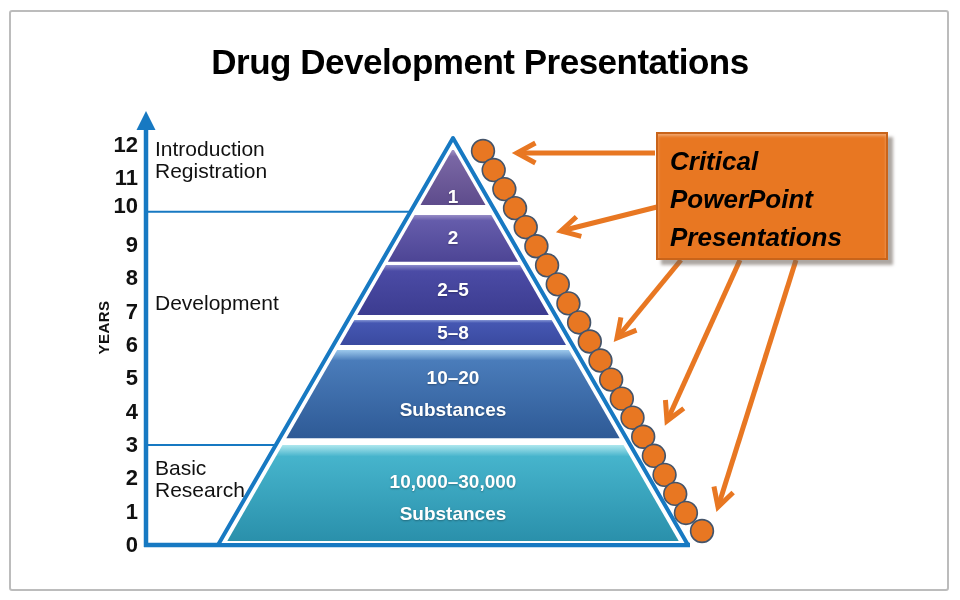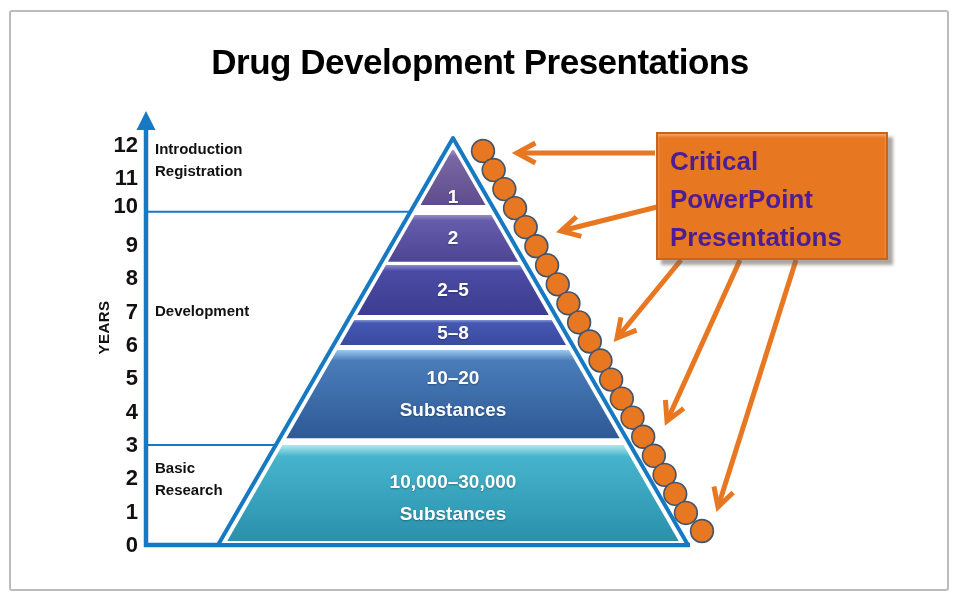--- a/index.html
+++ b/index.html
@@ -19,21 +19,21 @@
   .years-label {
     position:absolute; left:61px; top:319px; width:84px; text-align:center;
     font-size:15px; font-weight:bold; color:#111; letter-spacing:0.5px;
     transform:rotate(-90deg);
   }
   .tick {
     position:absolute; width:34px; left:104px; text-align:right;
     font-size:22px; font-weight:bold; color:#111; line-height:22px;
   }
   .stage {
-    position:absolute; left:155px; font-size:15px; font-weight:bold;
+    position:absolute; left:155px; font-size:21px; font-weight:normal;
     color:#111; line-height:22px; white-space:nowrap;
   }
   .seg-label {
     position:absolute; left:303px; width:300px; text-align:center;
     color:#ffffff; font-weight:bold; font-size:19px; line-height:32px;
     text-shadow:0 1px 2px rgba(0,0,0,0.3);
   }
   .callout {
     position:absolute; left:656px; top:132px; width:232px; height:128px;
     box-sizing:border-box; padding:8px 8px 8px 12px;
@@ -144,21 +144,21 @@
       <div class="tick" style="top: 234.003px;">9</div>
       <div class="tick" style="top: 195px;">10</div>
       <div class="tick" style="top: 167.337px;">11</div>
       <div class="tick" style="top: 134.004px;">12</div>
     </div>
 
   <div class="stage" style="top:138px">
     <div>Introduction</div>
     <div>Registration</div>
   </div>
-  <div class="stage" style="top:300px">
+  <div class="stage" style="top:292px">
     <div>Development</div>
   </div>
   <div class="stage" style="top:457px">
     <div>Basic</div>
     <div>Research</div>
   </div>
 
   <div id="seg-labels">
       <div class="seg-label" style="top: 180.504px;">
         <div>1</div>
@@ -175,18 +175,18 @@
       <div class="seg-label" style="top: 362.168px;">
         <div>10–20</div>
         <div>Substances</div>
       </div>
       <div class="seg-label" style="top: 466.001px;">
         <div>10,000–30,000</div>
         <div>Substances</div>
       </div>
     </div>
 
-  <div class="callout" id="callout" style="background: rgb(232, 119, 34); border-color: rgb(201, 100, 26); color: #4c1d95;">
+  <div class="callout" id="callout" style="background: rgb(232, 119, 34); border-color: rgb(201, 100, 26); color: #000000; font-style: italic;">
     <div>Critical</div>
     <div>PowerPoint</div>
     <div>Presentations</div>
   </div>
 </div>
 
 </body></html>

